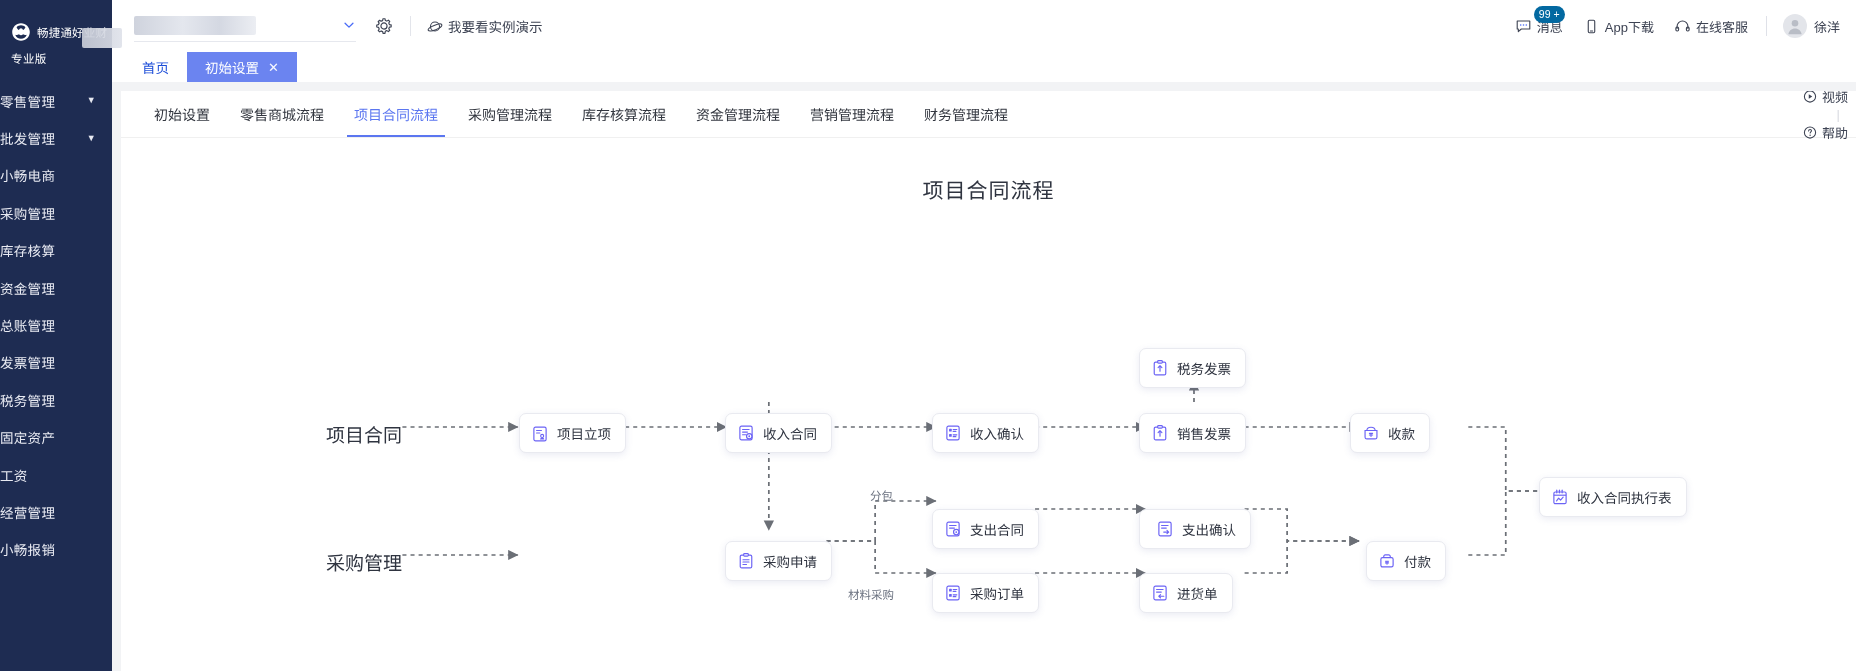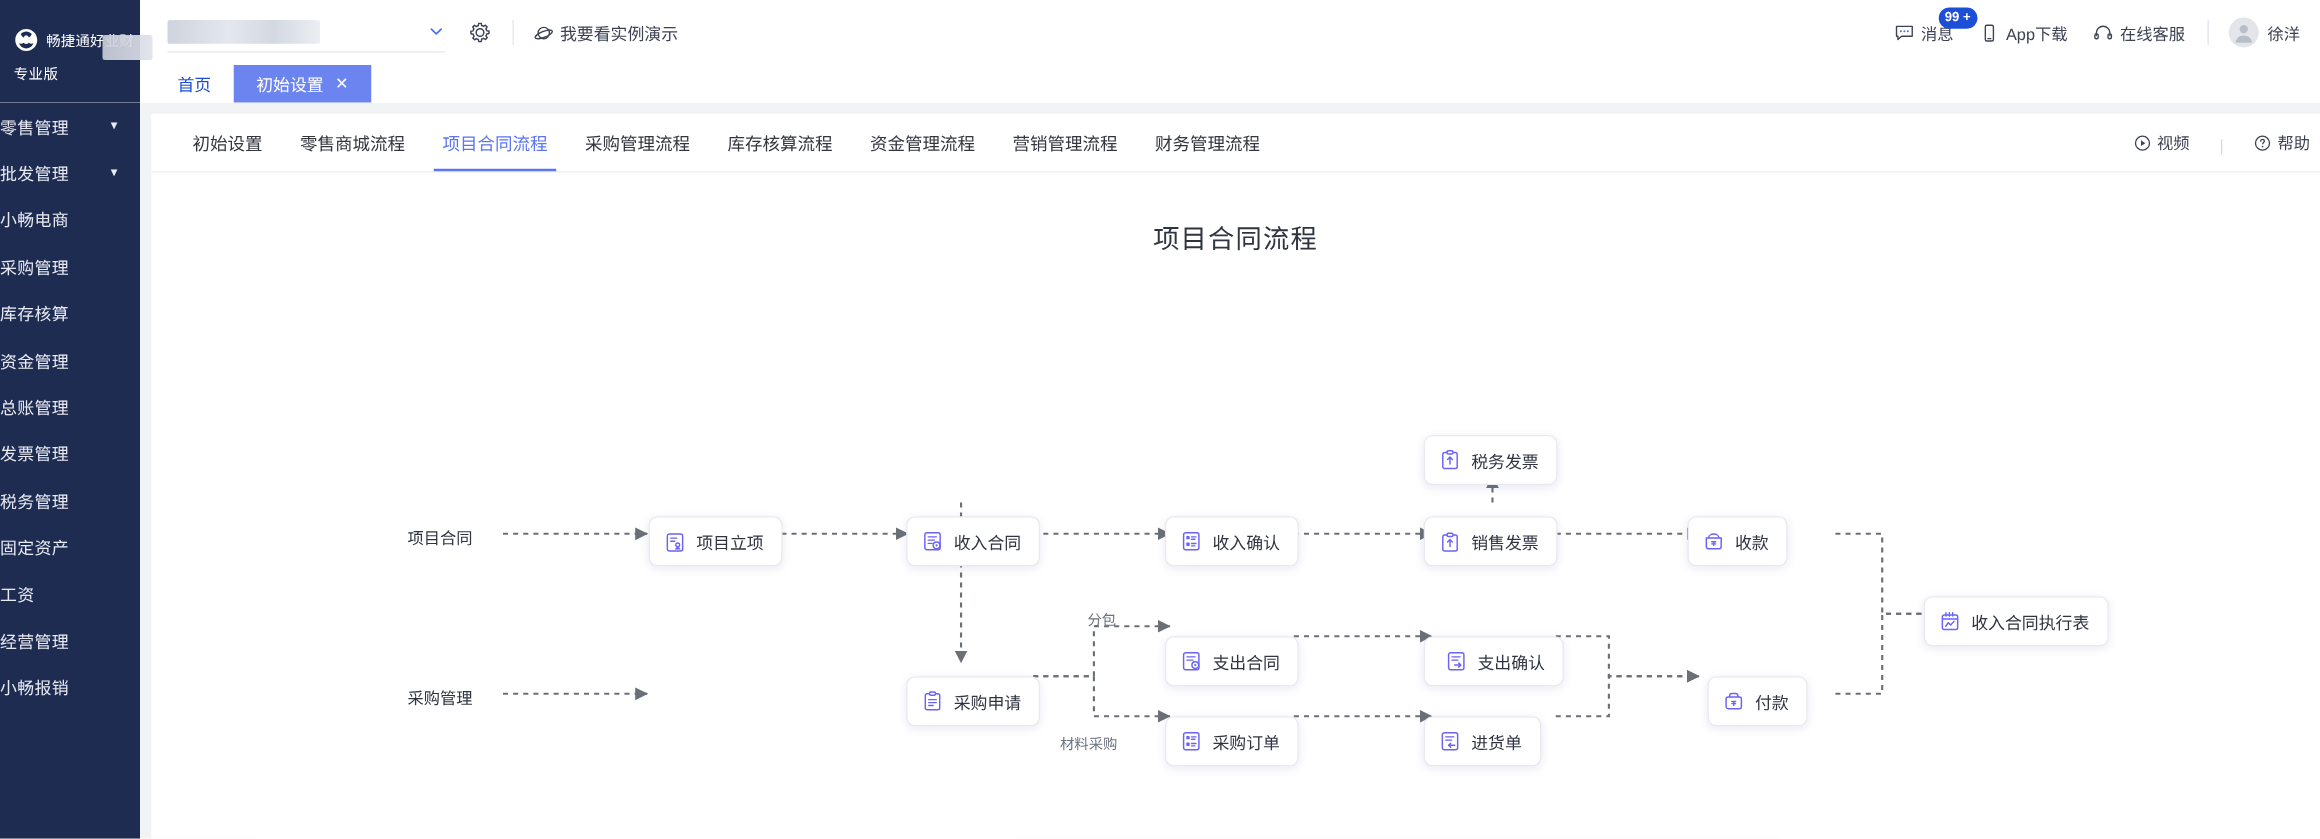--- a/index.html
+++ b/index.html
@@ -64,23 +64,23 @@
 
   .top-right {
     margin-left: auto; display: flex; align-items: center; gap: 0; padding-right: 2px;
   }
   .tr-item {
     display: flex; align-items: center; gap: 5px; color: #3d4353; font-size: 13px;
     position: relative; margin-left: 20px; white-space: nowrap;
   }
   .tr-item svg { flex: 0 0 auto; }
   .badge {
-    position: absolute; top: -11px; left: 36px; background: #1d4ed8; color: #fff;
+    position: absolute; top: -11px; left: 19px; background: #0369a1; color: #fff;
     font-size: 10.5px; line-height: 1; padding: 3px 5px 3.5px; border-radius: 9px;
-    font-weight: 700; white-space: nowrap;
+    font-weight: 400; white-space: nowrap;
   }
   .tr-sep { width: 1px; height: 20px; background: #dfe1e8; margin-left: 18px; }
   .avatar {
     width: 24px; height: 24px; border-radius: 50%; background: #e3e5ea;
     display: flex; align-items: center; justify-content: center; margin-left: 16px;
     flex: 0 0 24px;
   }
   .user-name { color: #3d4353; font-size: 13px; margin-left: 7px; white-space: nowrap; }
 
   
@@ -128,35 +128,35 @@
     font-size: 14px; color: #32363f; cursor: pointer; position: relative;
     white-space: nowrap;
   }
   .ftab.active { color: #5b76f0; }
   .ftab.active::after {
     content: ""; position: absolute; left: 8px; right: 8px; bottom: 0;
     height: 2px; background: #5b76f0;
   }
   .flow-tools {
     position: absolute; right: 8px; top: 50%; transform: translateY(-50%);
-    display: flex; align-items: flex-end; color: #3d4353; font-size: 13px; gap: 16px;
+    display: flex; align-items: flex-end; color: #3d4353; font-size: 13px; gap: 1px; flex-direction: column;
   }
   .tool-item { display: flex; align-items: center; gap: 5px; white-space: nowrap; }
   .tool-sep { margin: 0 8px; color: #d8dae0; }
 
   .flow-title {
     text-align: center; font-size: 21px; color: #2f3440; margin-top: 36px;
     letter-spacing: 1px; font-weight: 400;
   }
 
   
   .canvas { position: relative; width: 100%; height: 430px; margin-top: 10px; }
 
   .lane-label {
-    position: absolute; font-size: 13px; color: #2f3440; white-space: nowrap;
+    position: absolute; font-size: 19px; color: #2f3440; white-space: nowrap;
   }
   .node {
     position: absolute; display: flex; align-items: center; gap: 8px;
     background: #ffffff; border: 1px solid #e9eaf0; border-radius: 7px;
     padding: 9px 14px 9px 11px; font-size: 13.5px; color: #2f3440;
     box-shadow: 0 2px 7px rgba(90,100,160,.13); white-space: nowrap;
     cursor: pointer;
   }
   .node svg { flex: 0 0 auto; }
   .edge-label {
@@ -431,21 +431,21 @@
               <rect x="5.6" y="5.3" width="3" height="3" rx=".6" fill="#6b63f5"></rect>
               <rect x="5.6" y="11.2" width="3" height="3" rx=".6" fill="#6b63f5"></rect>
               <line x1="10.2" y1="6.1" x2="14.2" y2="6.1" stroke="#6b63f5" stroke-width="1.3" stroke-linecap="round"></line>
               <line x1="10.2" y1="8.2" x2="13.2" y2="8.2" stroke="#6b63f5" stroke-width="1.3" stroke-linecap="round"></line>
               <line x1="10.2" y1="12" x2="14.2" y2="12" stroke="#6b63f5" stroke-width="1.3" stroke-linecap="round"></line>
               <line x1="10.2" y1="14.1" x2="13.2" y2="14.1" stroke="#6b63f5" stroke-width="1.3" stroke-linecap="round"></line>
             </svg>
             <span>收入确认</span>
           </div>
 
-          <div class="node" style="left:1018px; top:199px;align-items:flex-end;">
+          <div class="node" style="left:1018px; top:199px;">
             <svg viewBox="0 0 20 20" width="18" height="18">
               <rect x="3.6" y="3.4" width="12.8" height="14.2" rx="1.6" fill="none" stroke="#6b63f5" stroke-width="1.3"></rect>
               <rect x="7.4" y="1.8" width="5.2" height="2.8" rx="1" fill="#ffffff" stroke="#6b63f5" stroke-width="1.3"></rect>
               <path d="M10 13.6V7.4M10 7.4l-2.1 2.1M10 7.4l2.1 2.1" fill="none" stroke="#6b63f5" stroke-width="1.3" stroke-linecap="round" stroke-linejoin="round"></path>
             </svg>
             <span>销售发票</span>
           </div>
 
           <div class="node" style="left:1018px; top:134px;">
             <svg viewBox="0 0 20 20" width="18" height="18">

